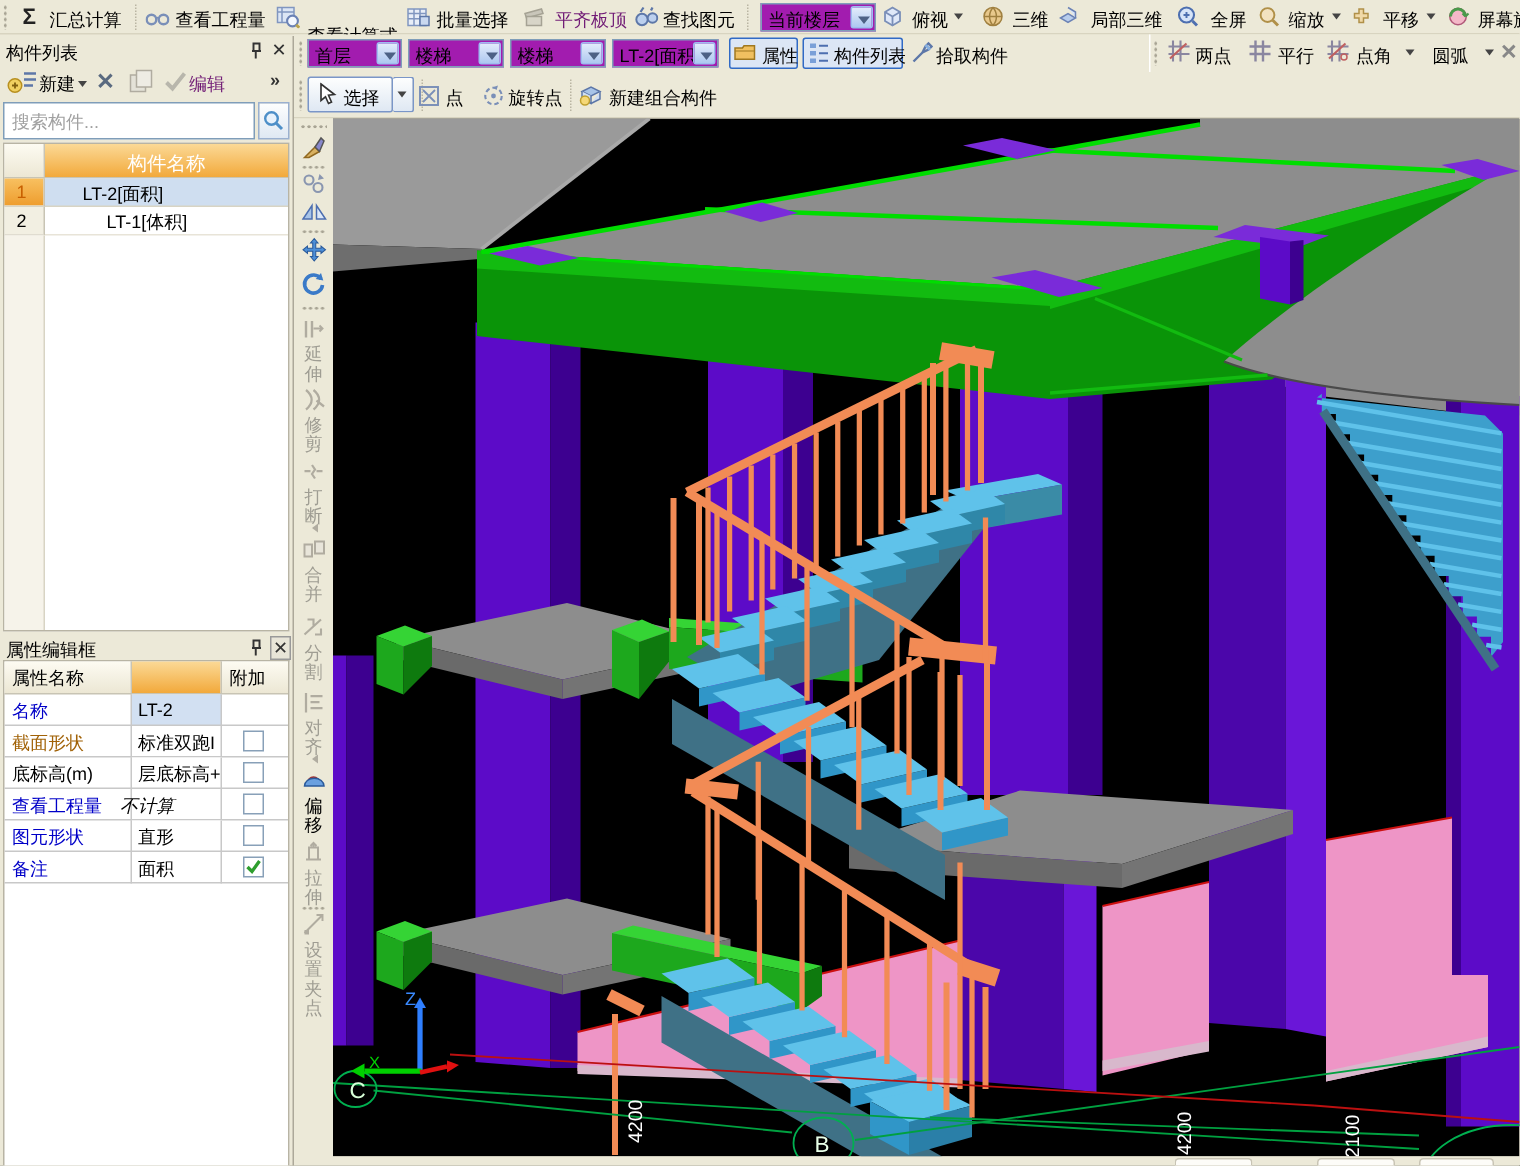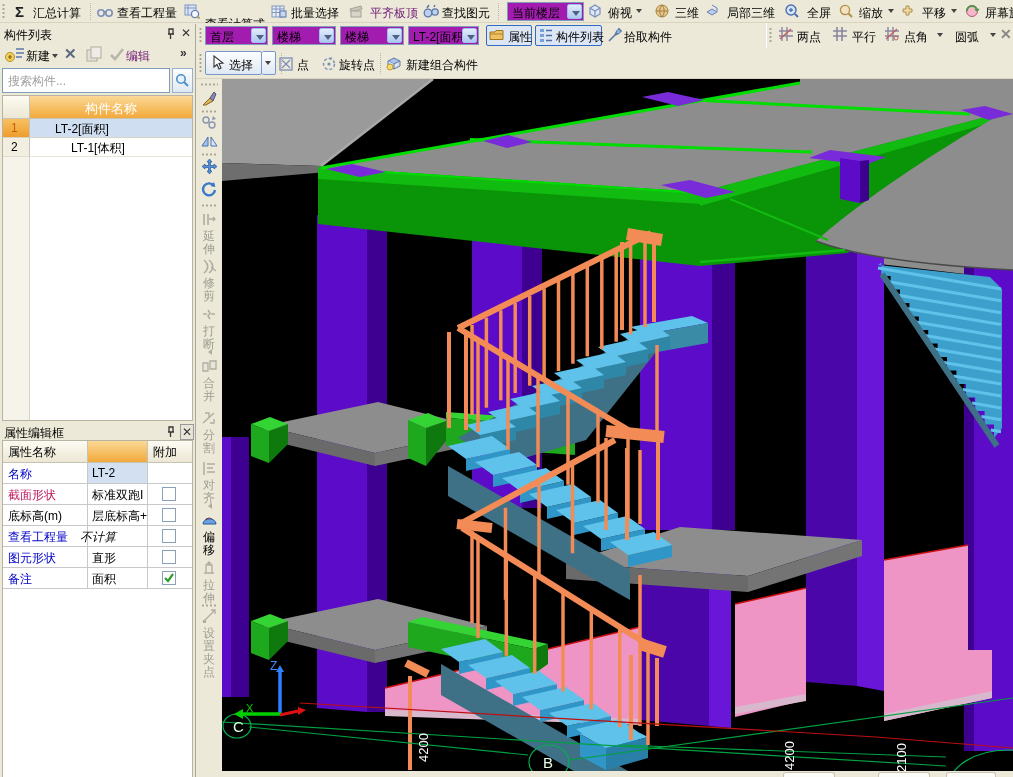--- a/index.html
+++ b/index.html
@@ -241,21 +241,21 @@
 <div class="abs" style="left:88px;top:441px;width:60px;height:22px;background:linear-gradient(#fbd996,#f2a93b);border-right:1px solid #c8c4b4;border-bottom:1px solid #c8c4b4;"></div>
 <div class="abs" style="left:92px;top:444px;color:#fff;margin-top:21px;">属性值</div>
 <div class="abs" style="left:148px;top:441px;width:44px;height:22px;background:linear-gradient(#fdfbf2,#ece7d4);border-bottom:1px solid #c8c4b4;"></div>
 <div class="abs" style="left:153px;top:444px;">附加</div>
 <div class="abs" style="left:3px;top:463px;width:85px;height:21px;border-right:1px solid #c8c8c8;border-bottom:1px solid #c8c8c8;"></div>
 <div class="abs" style="left:8px;top:466px;color:#0000c8;">名称</div>
 <div class="abs" style="left:88px;top:463px;width:60px;height:21px;background:#d2e0f2;border-right:1px solid #c8c8c8;border-bottom:1px solid #c8c8c8;"></div>
 <div class="abs" style="left:92px;top:466px;">LT-2</div>
 <div class="abs" style="left:148px;top:463px;width:44px;height:21px;border-bottom:1px solid #c8c8c8;"></div>
 <div class="abs" style="left:3px;top:484px;width:85px;height:21px;border-right:1px solid #c8c8c8;border-bottom:1px solid #c8c8c8;"></div>
-<div class="abs" style="left:8px;top:487px;color:#be185d;">截面形状</div>
+<div class="abs" style="left:8px;top:487px;color:#a16207;">截面形状</div>
 <div class="abs" style="left:88px;top:484px;width:60px;height:21px;background:#fff;border-right:1px solid #c8c8c8;border-bottom:1px solid #c8c8c8;"></div>
 <div class="abs" style="left:92px;top:487px;">标准双跑I</div>
 <div class="abs" style="left:148px;top:484px;width:44px;height:21px;border-bottom:1px solid #c8c8c8;"></div>
 <div class="abs" style="left:162px;top:487px;width:14px;height:14px;background:#fff;border:1px solid #88a0b8;"></div>
 <div class="abs" style="left:3px;top:505px;width:85px;height:21px;border-right:1px solid #c8c8c8;border-bottom:1px solid #c8c8c8;"></div>
 <div class="abs" style="left:8px;top:508px;color:#000;">底标高(m)</div>
 <div class="abs" style="left:88px;top:505px;width:60px;height:21px;background:#fff;border-right:1px solid #c8c8c8;border-bottom:1px solid #c8c8c8;"></div>
 <div class="abs" style="left:92px;top:508px;">层底标高+</div>
 <div class="abs" style="left:148px;top:505px;width:44px;height:21px;border-bottom:1px solid #c8c8c8;"></div>
 <div class="abs" style="left:162px;top:508px;width:14px;height:14px;background:#fff;border:1px solid #88a0b8;"></div>

